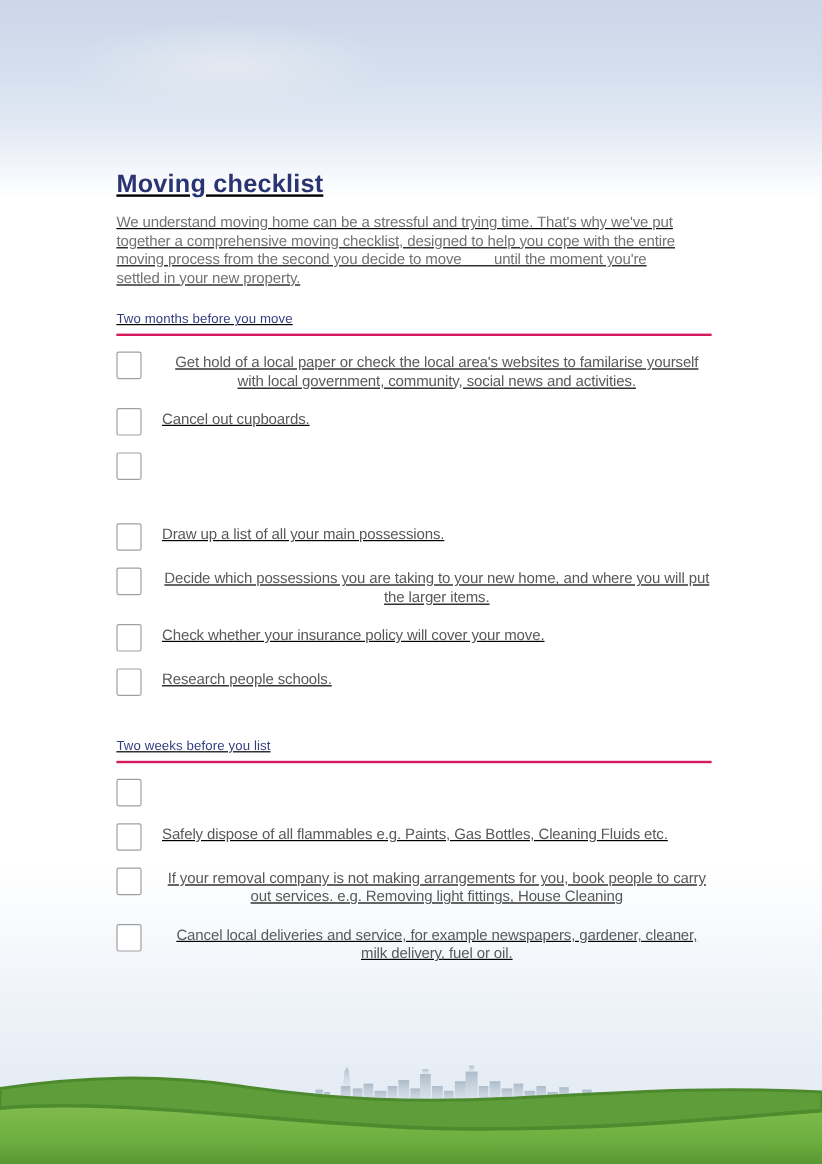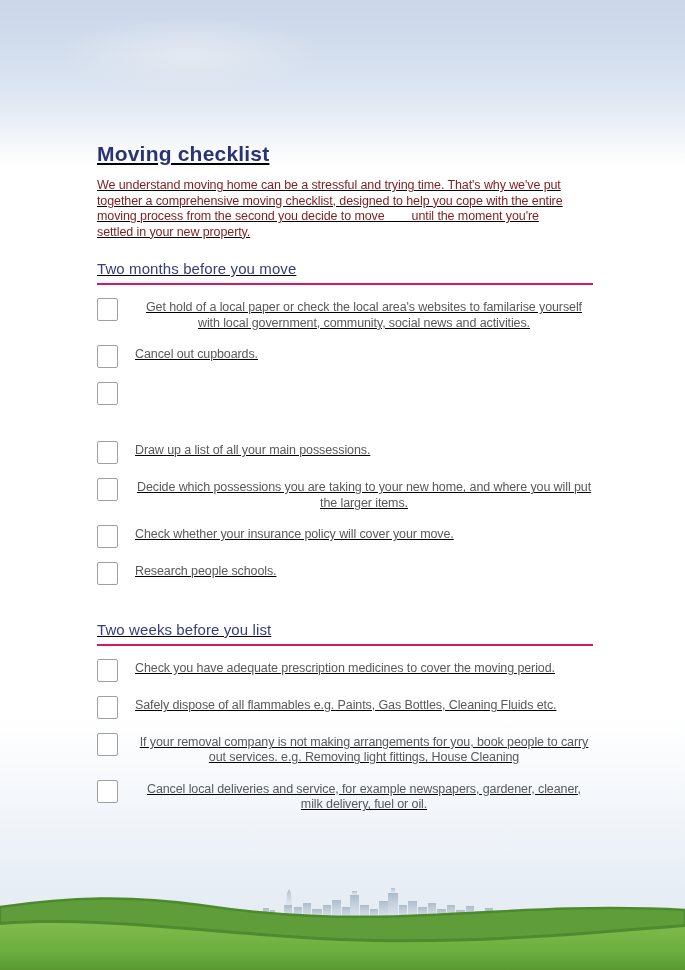--- a/index.html
+++ b/index.html
@@ -43,29 +43,29 @@
   h1.doc-title {
     font-size: 21px;
     font-weight: bold;
     color: #2b3473;
     letter-spacing: 0.2px;
   }
   .intro {
     margin-top: 12px;
     font-size: 12.5px;
     line-height: 15.6px;
-    color: #7f1d1d;
+    color: #737373;
     white-space: pre-wrap;
     letter-spacing: -0.1px;
   }
 
   .section { margin-top: 36px; }
   .section:first-of-type { margin-top: 20px; }
   h2.sec-heading {
-    font-size: 15px;
+    font-size: 11px;
     font-weight: normal;
     color: #333d7e;
     padding-bottom: 6px;
     border-bottom: 2px solid #d6195e;
     letter-spacing: 0.1px;
   }
   .rows { margin-top: 13px; }
   .row {
     display: flex;
     align-items: flex-start;
@@ -193,21 +193,20 @@
             <div class="checkbox" role="checkbox" aria-checked="false"></div>
             <div class="row-label">Research people schools.</div>
           </div>
         </div>
       </section>
       <section class="section">
         <h2 class="sec-heading">Two weeks before you list</h2>
         <div class="rows">
           <div class="row">
             <div class="checkbox" role="checkbox" aria-checked="false"></div>
-            <div class="row-label">Check you have adequate prescription medicines to cover the moving period.</div>
           </div>
           <div class="row">
             <div class="checkbox" role="checkbox" aria-checked="false"></div>
             <div class="row-label">Safely dispose of all flammables e.g. Paints, Gas Bottles, Cleaning Fluids etc.</div>
           </div>
           <div class="row">
             <div class="checkbox" role="checkbox" aria-checked="false"></div>
             <div class="row-label">If your removal company is not making arrangements for you, book people to carry out services. e.g. Removing light fittings, House Cleaning</div>
           </div>
           <div class="row">

